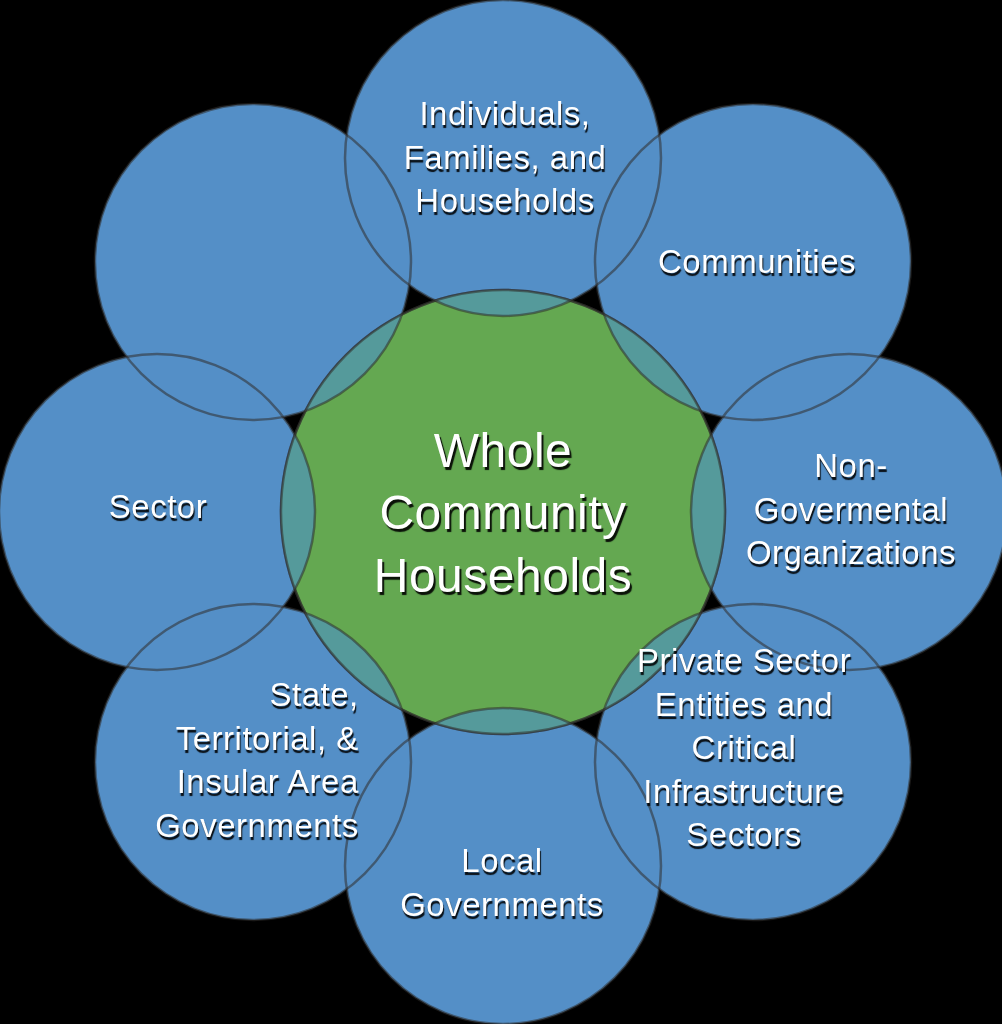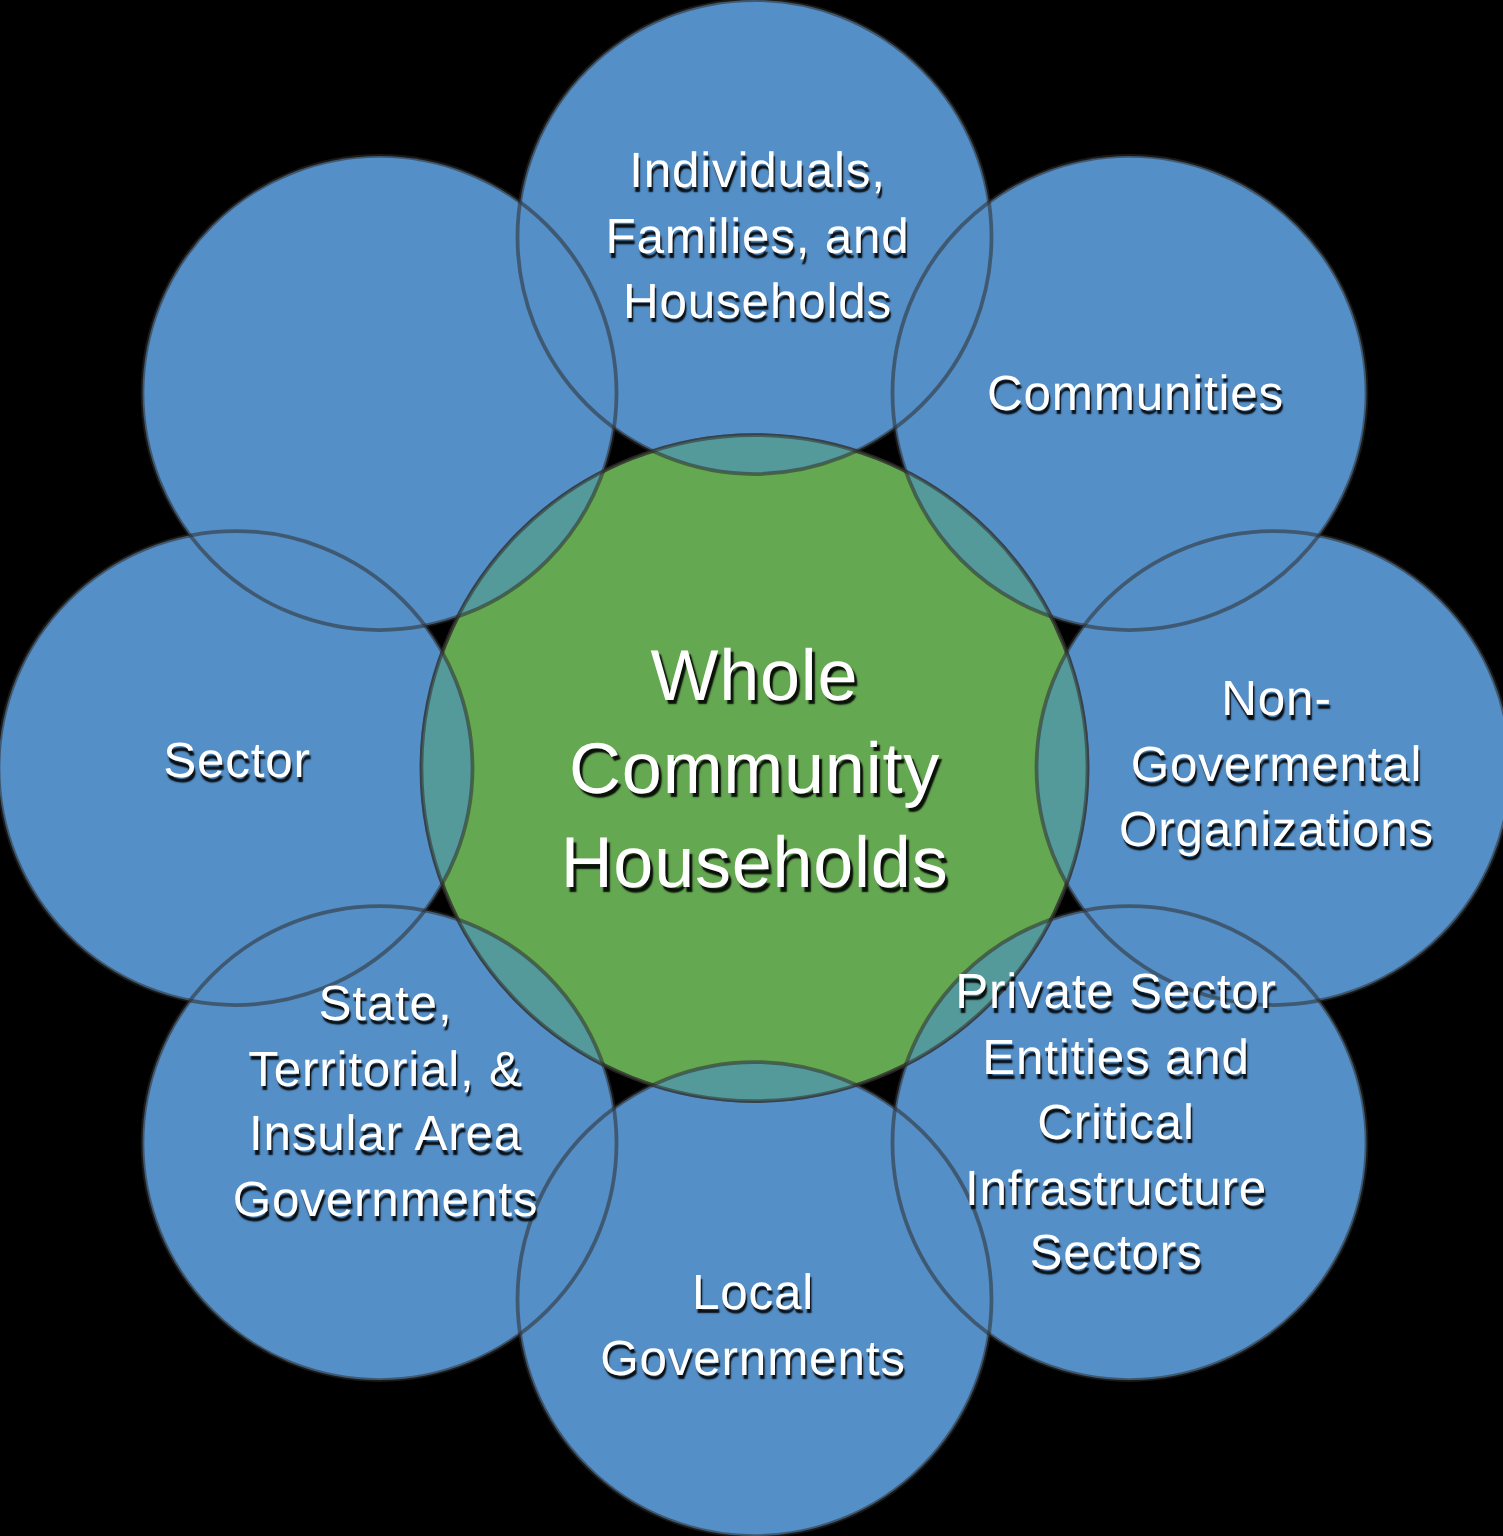--- a/index.html
+++ b/index.html
@@ -108,19 +108,19 @@
 Govermental
 Organizations</div>
   <div class="label" style="left:757px; top:262px;">Communities</div>
   <div class="label" style="left:744px; top:748px;">Private Sector
 Entities and
 Critical
 Infrastructure
 Sectors</div>
   <div class="label" style="left:502px; top:883px;">Local
 Governments</div>
-  <div class="label" style="left:257px; top:734px;">State,
+  <div class="label" style="left:257px; top:760px;text-align:right;">State,
 Territorial, &amp;
 Insular Area
 Governments</div>
   <div class="label" style="left:158px; top:507px;">Sector</div>
 
 </div>
 
 </body></html>

